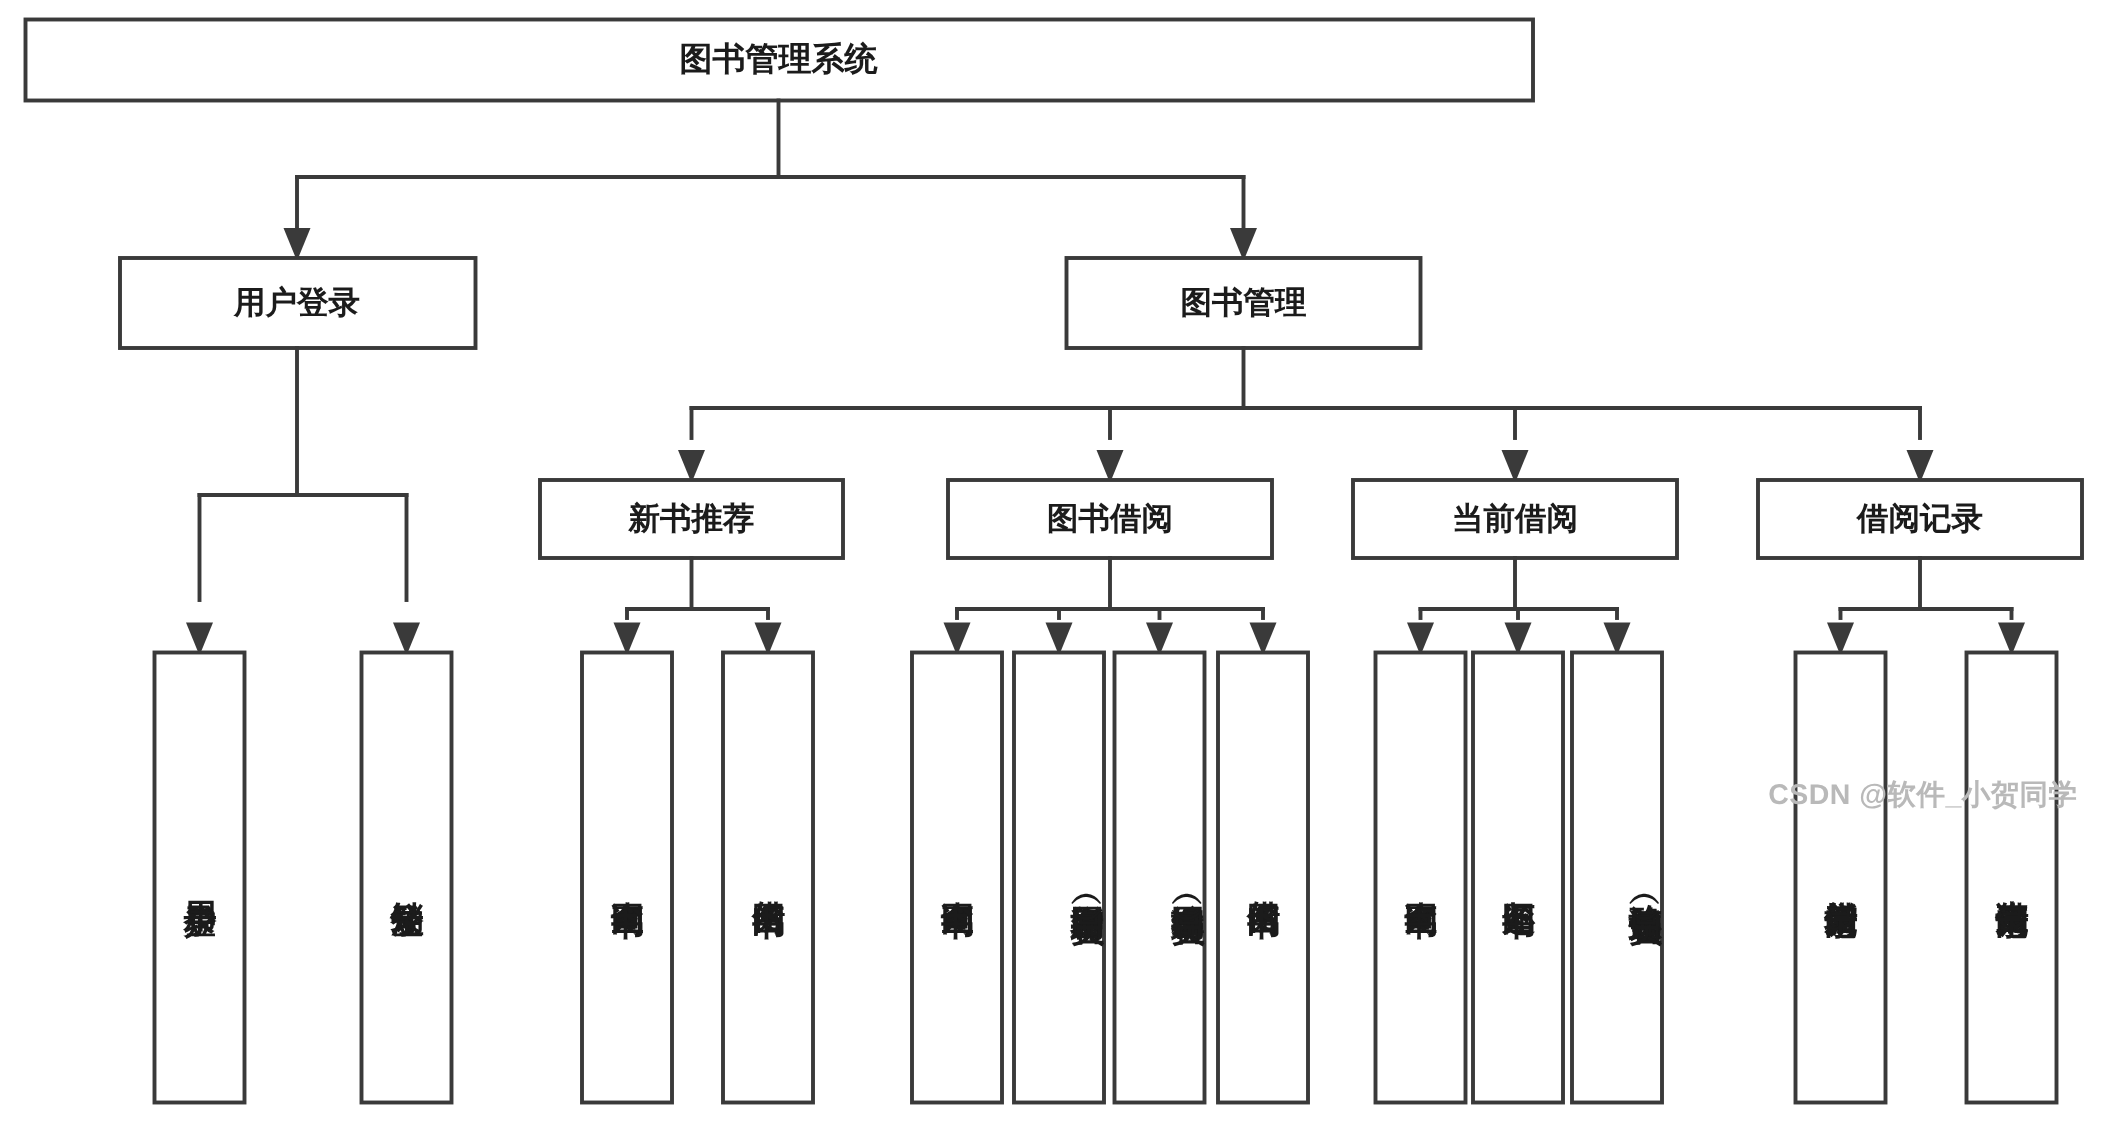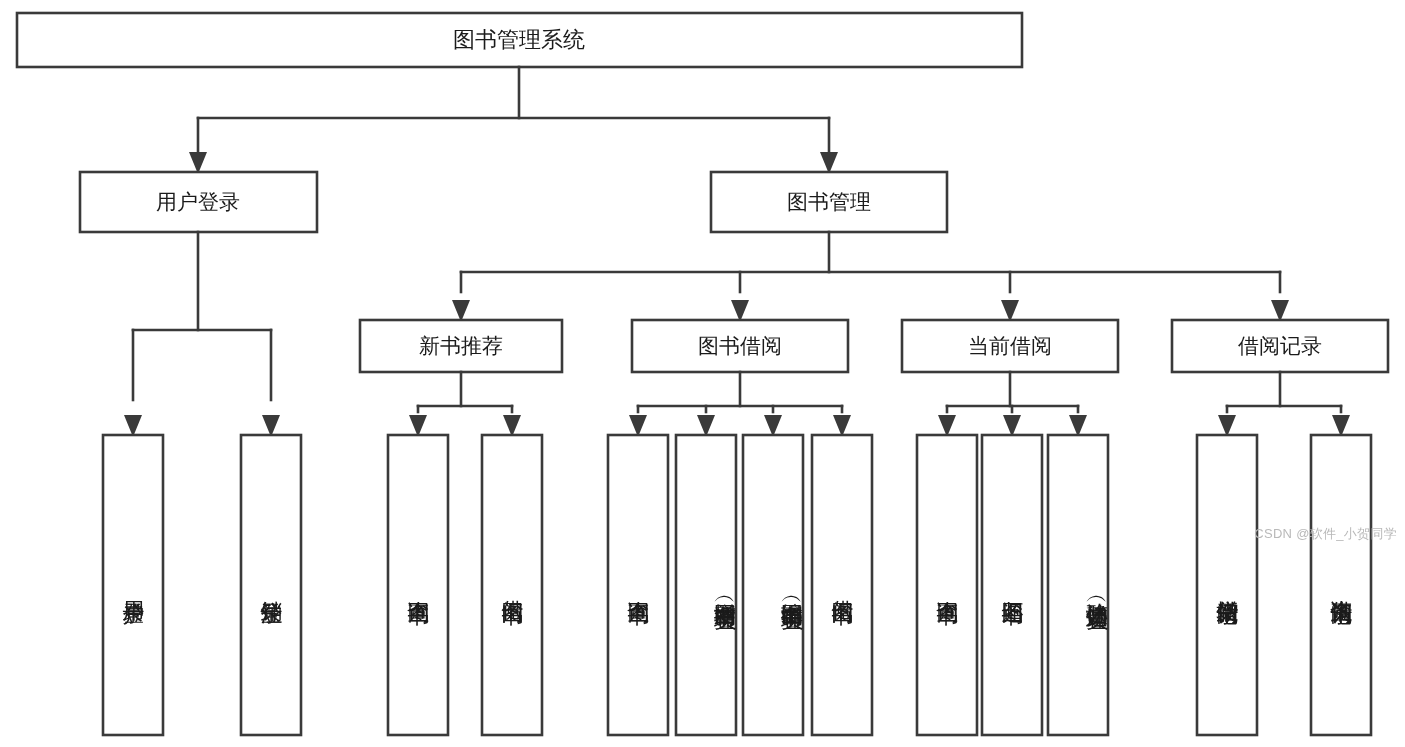--- a/index.html
+++ b/index.html
@@ -11,20 +11,21 @@
     width: 1405px;
     height: 747px;
     font-family: "Liberation Sans", "DejaVu Sans", sans-serif;
     overflow: hidden;
   }
   #diagram-root {
     position: relative;
     width: 1405px;
     height: 547px;
     background: #ffffff;
+    font-weight: bold;
   }
   svg#tree-svg {
     position: absolute;
     left: 0;
     top: 0;
     width: 1405px;
     height: 747px;
     display: block;
   }
   .node-box {
@@ -68,24 +69,24 @@
     letter-spacing: 1px;
     display: flex;
     align-items: flex-start;
     justify-content: center;
     white-space: nowrap;
     pointer-events: none;
   }
   .vlabel.center-v { align-items: center; }
   #watermark {
     position: absolute;
-    right: 8px;
+    right: 20px;
     bottom: 4px;
     font-family: "Liberation Sans", "DejaVu Sans", sans-serif;
-    font-size: 13px;
+    font-size: 19px;
     color: #b9b9b9;
     letter-spacing: 0.3px;
     white-space: nowrap;
   }
 </style>
 </head>
 <body>
 
 <div id="diagram-root">
 

